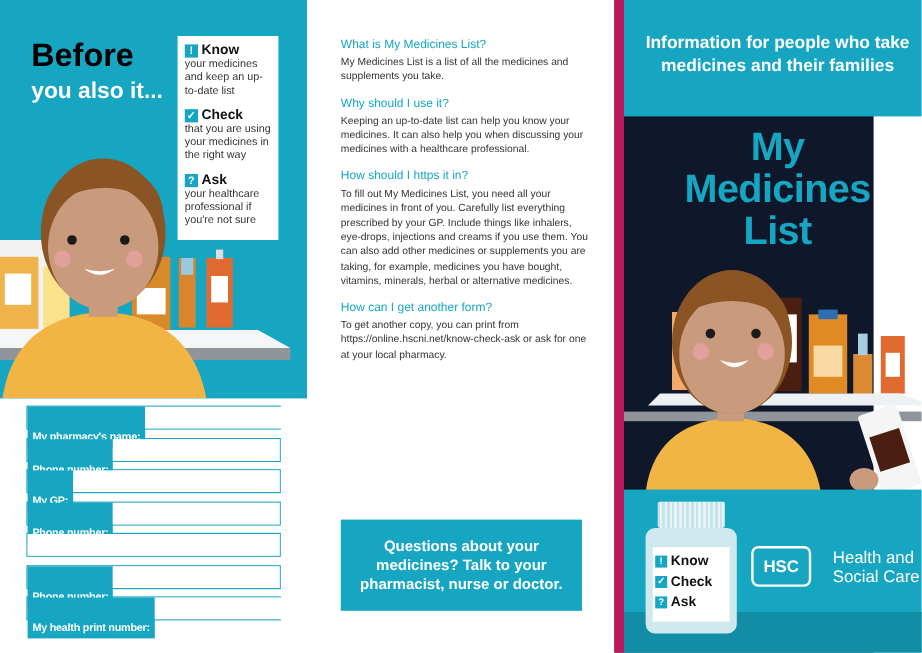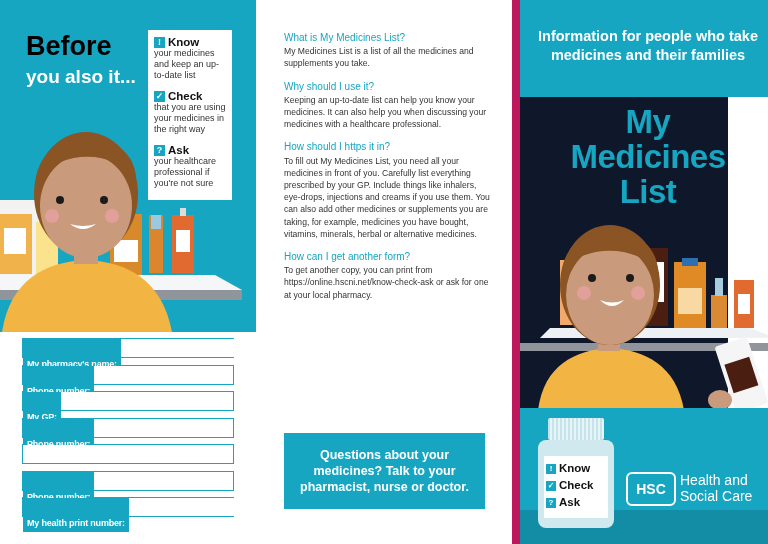--- a/index.html
+++ b/index.html
@@ -28,21 +28,21 @@
 
 .p3-head{position:absolute;left:0;top:0;width:256px;height:97px;background:#16a6c2;color:#fff;font-weight:bold;font-size:14.5px;line-height:19px;text-align:center;padding-top:27px}
 .p3-title{position:absolute;left:0;top:104px;width:256px;text-align:center;color:#16a6c2;font-weight:900;font-size:33px;line-height:35px;letter-spacing:-.5px}
 .p3-foot{position:absolute;left:0;top:408px;width:256px;height:136px;background:#16a6c2;overflow:hidden}
 .p3-foot .dark{position:absolute;left:0;top:102px;width:256px;height:34px;background:#128da5}
 .bottle{position:absolute;left:18px;top:10px;width:76px;height:110px}
 .cap{position:absolute;left:10px;top:0;width:56px;height:22px;background:#e2f2f6;border-radius:2px;background-image:repeating-linear-gradient(90deg,#c5e3ea 0 2px,#e8f5f8 2px 4px)}
 .jar{position:absolute;left:0;top:22px;width:76px;height:88px;background:#cfe9ef;border-radius:8px}
 .jarlabel{position:absolute;left:6px;top:38px;width:64px;height:62px;background:#fff;padding:4px 2px;font-weight:bold;font-size:11.5px;line-height:17px;color:#111}
 .jarlabel .ic{display:inline-block;width:10px;height:10px;background:#16a6c2;color:#fff;font-size:8px;line-height:10px;text-align:center;margin-right:3px;vertical-align:1px}
-.hsc{position:absolute;left:106px;top:64px;display:flex;gap:4px;color:#fff}
+.hsc{position:absolute;left:106px;top:47px;display:flex;align-items:center;gap:18px;color:#fff}
 .hsc-logo{width:50px;height:34px;border:2px solid #fff;border-radius:6px;font-weight:bold;font-size:14px;display:flex;align-items:center;justify-content:center}
 .hsc-text{font-size:14px;line-height:16px}
 </style>
 </head>
 <body>
 
 <div class="panel" id="p1">
   <div class="p1-top">
     <div class="before">Before</div>
     <div class="takeit">you also it...</div>

